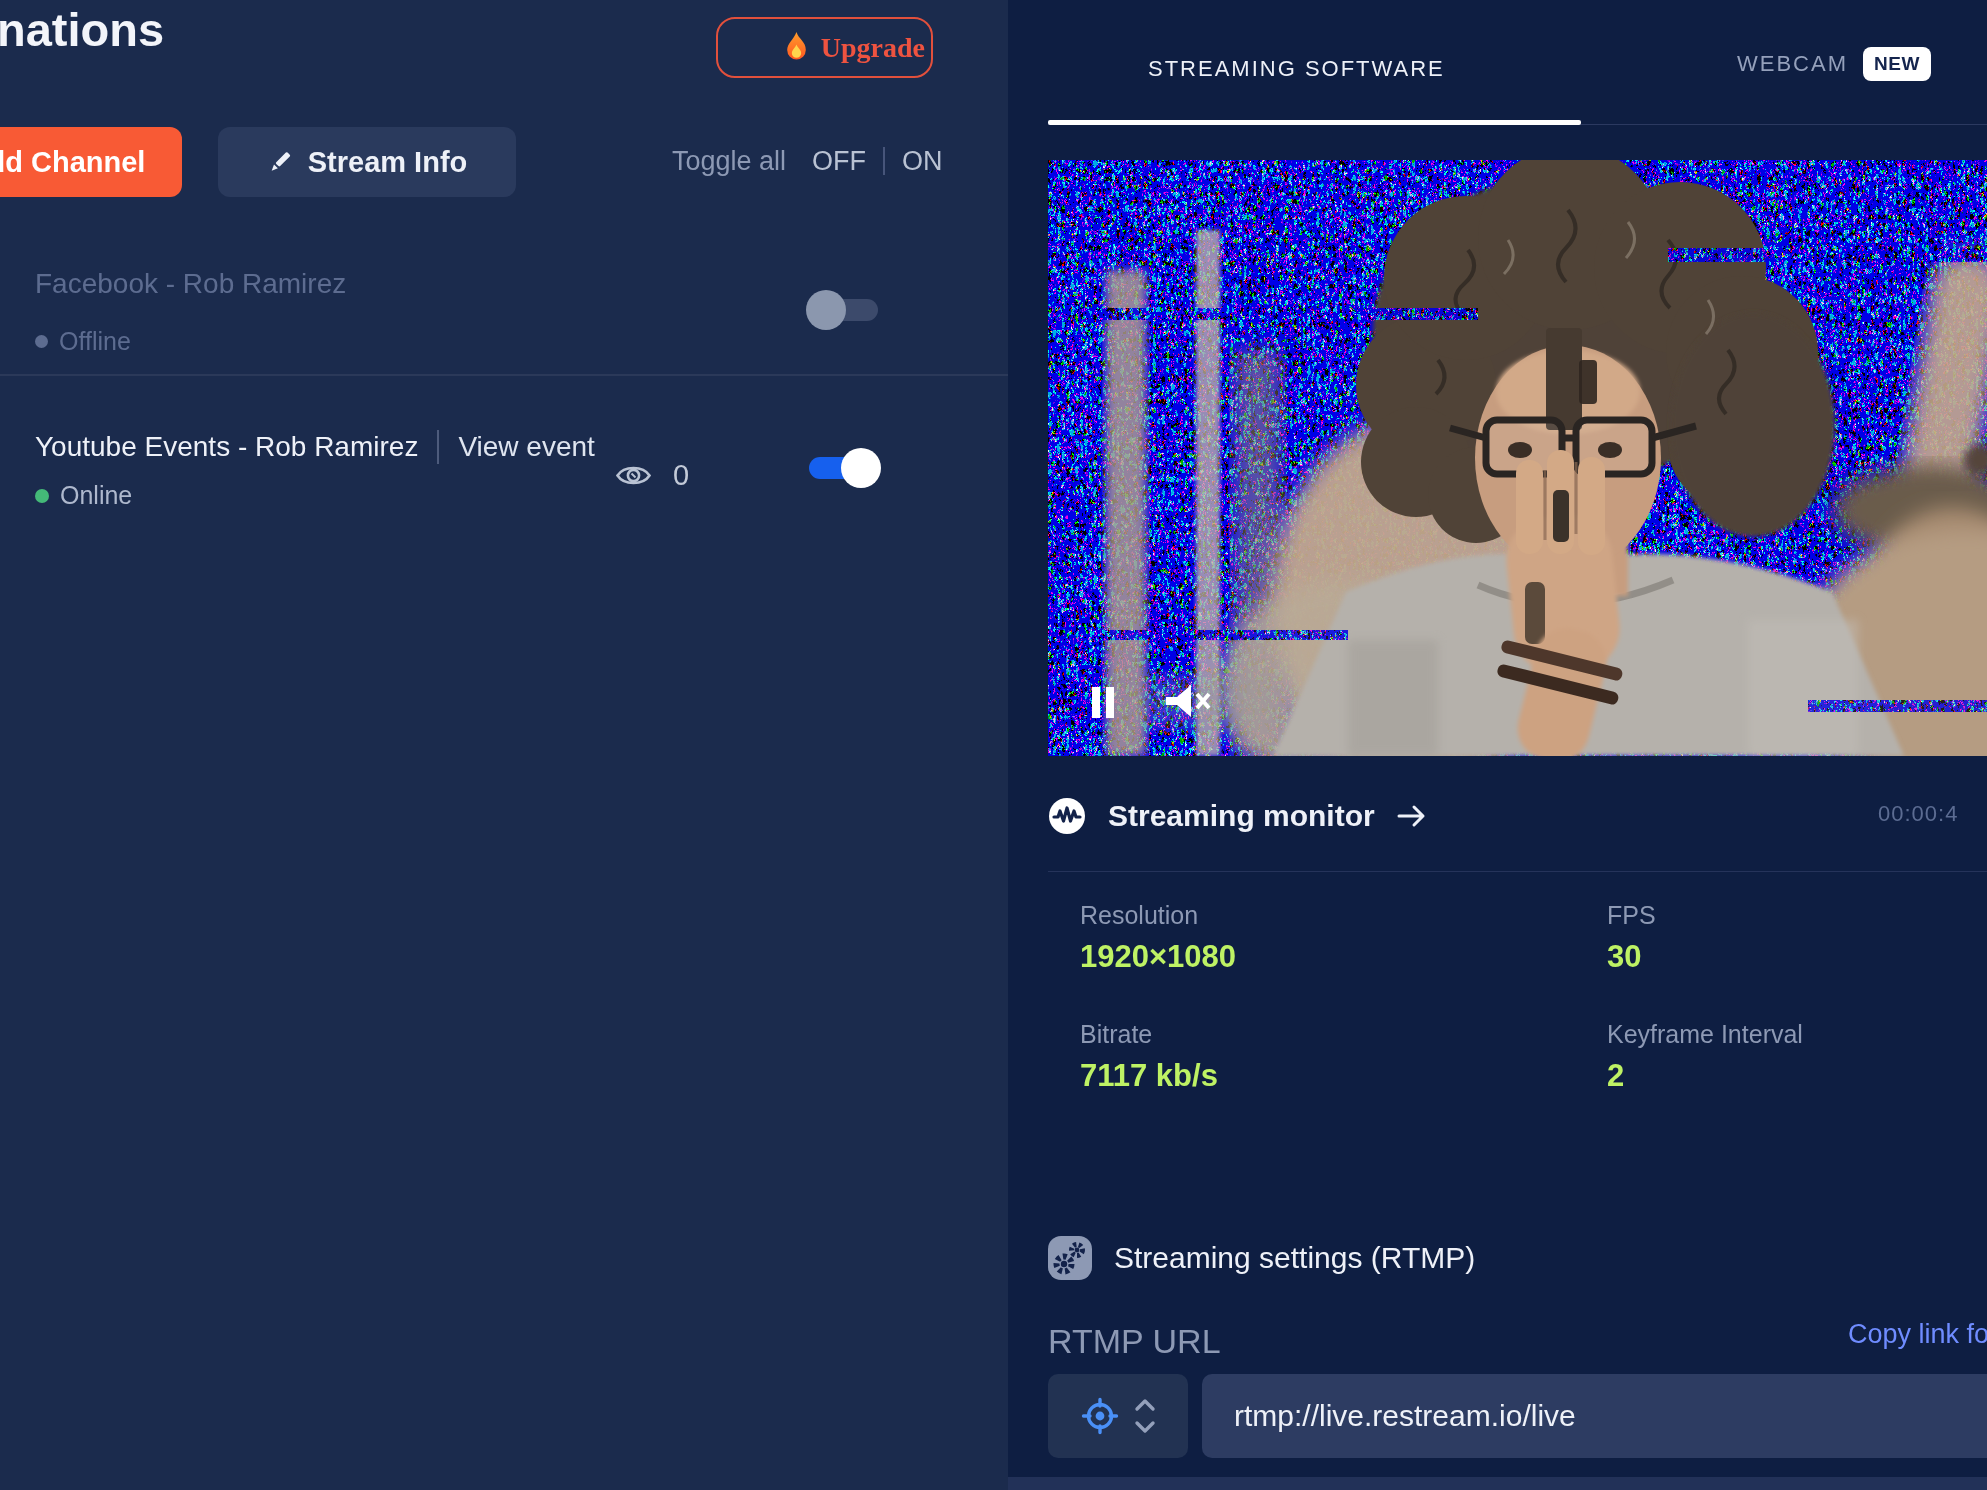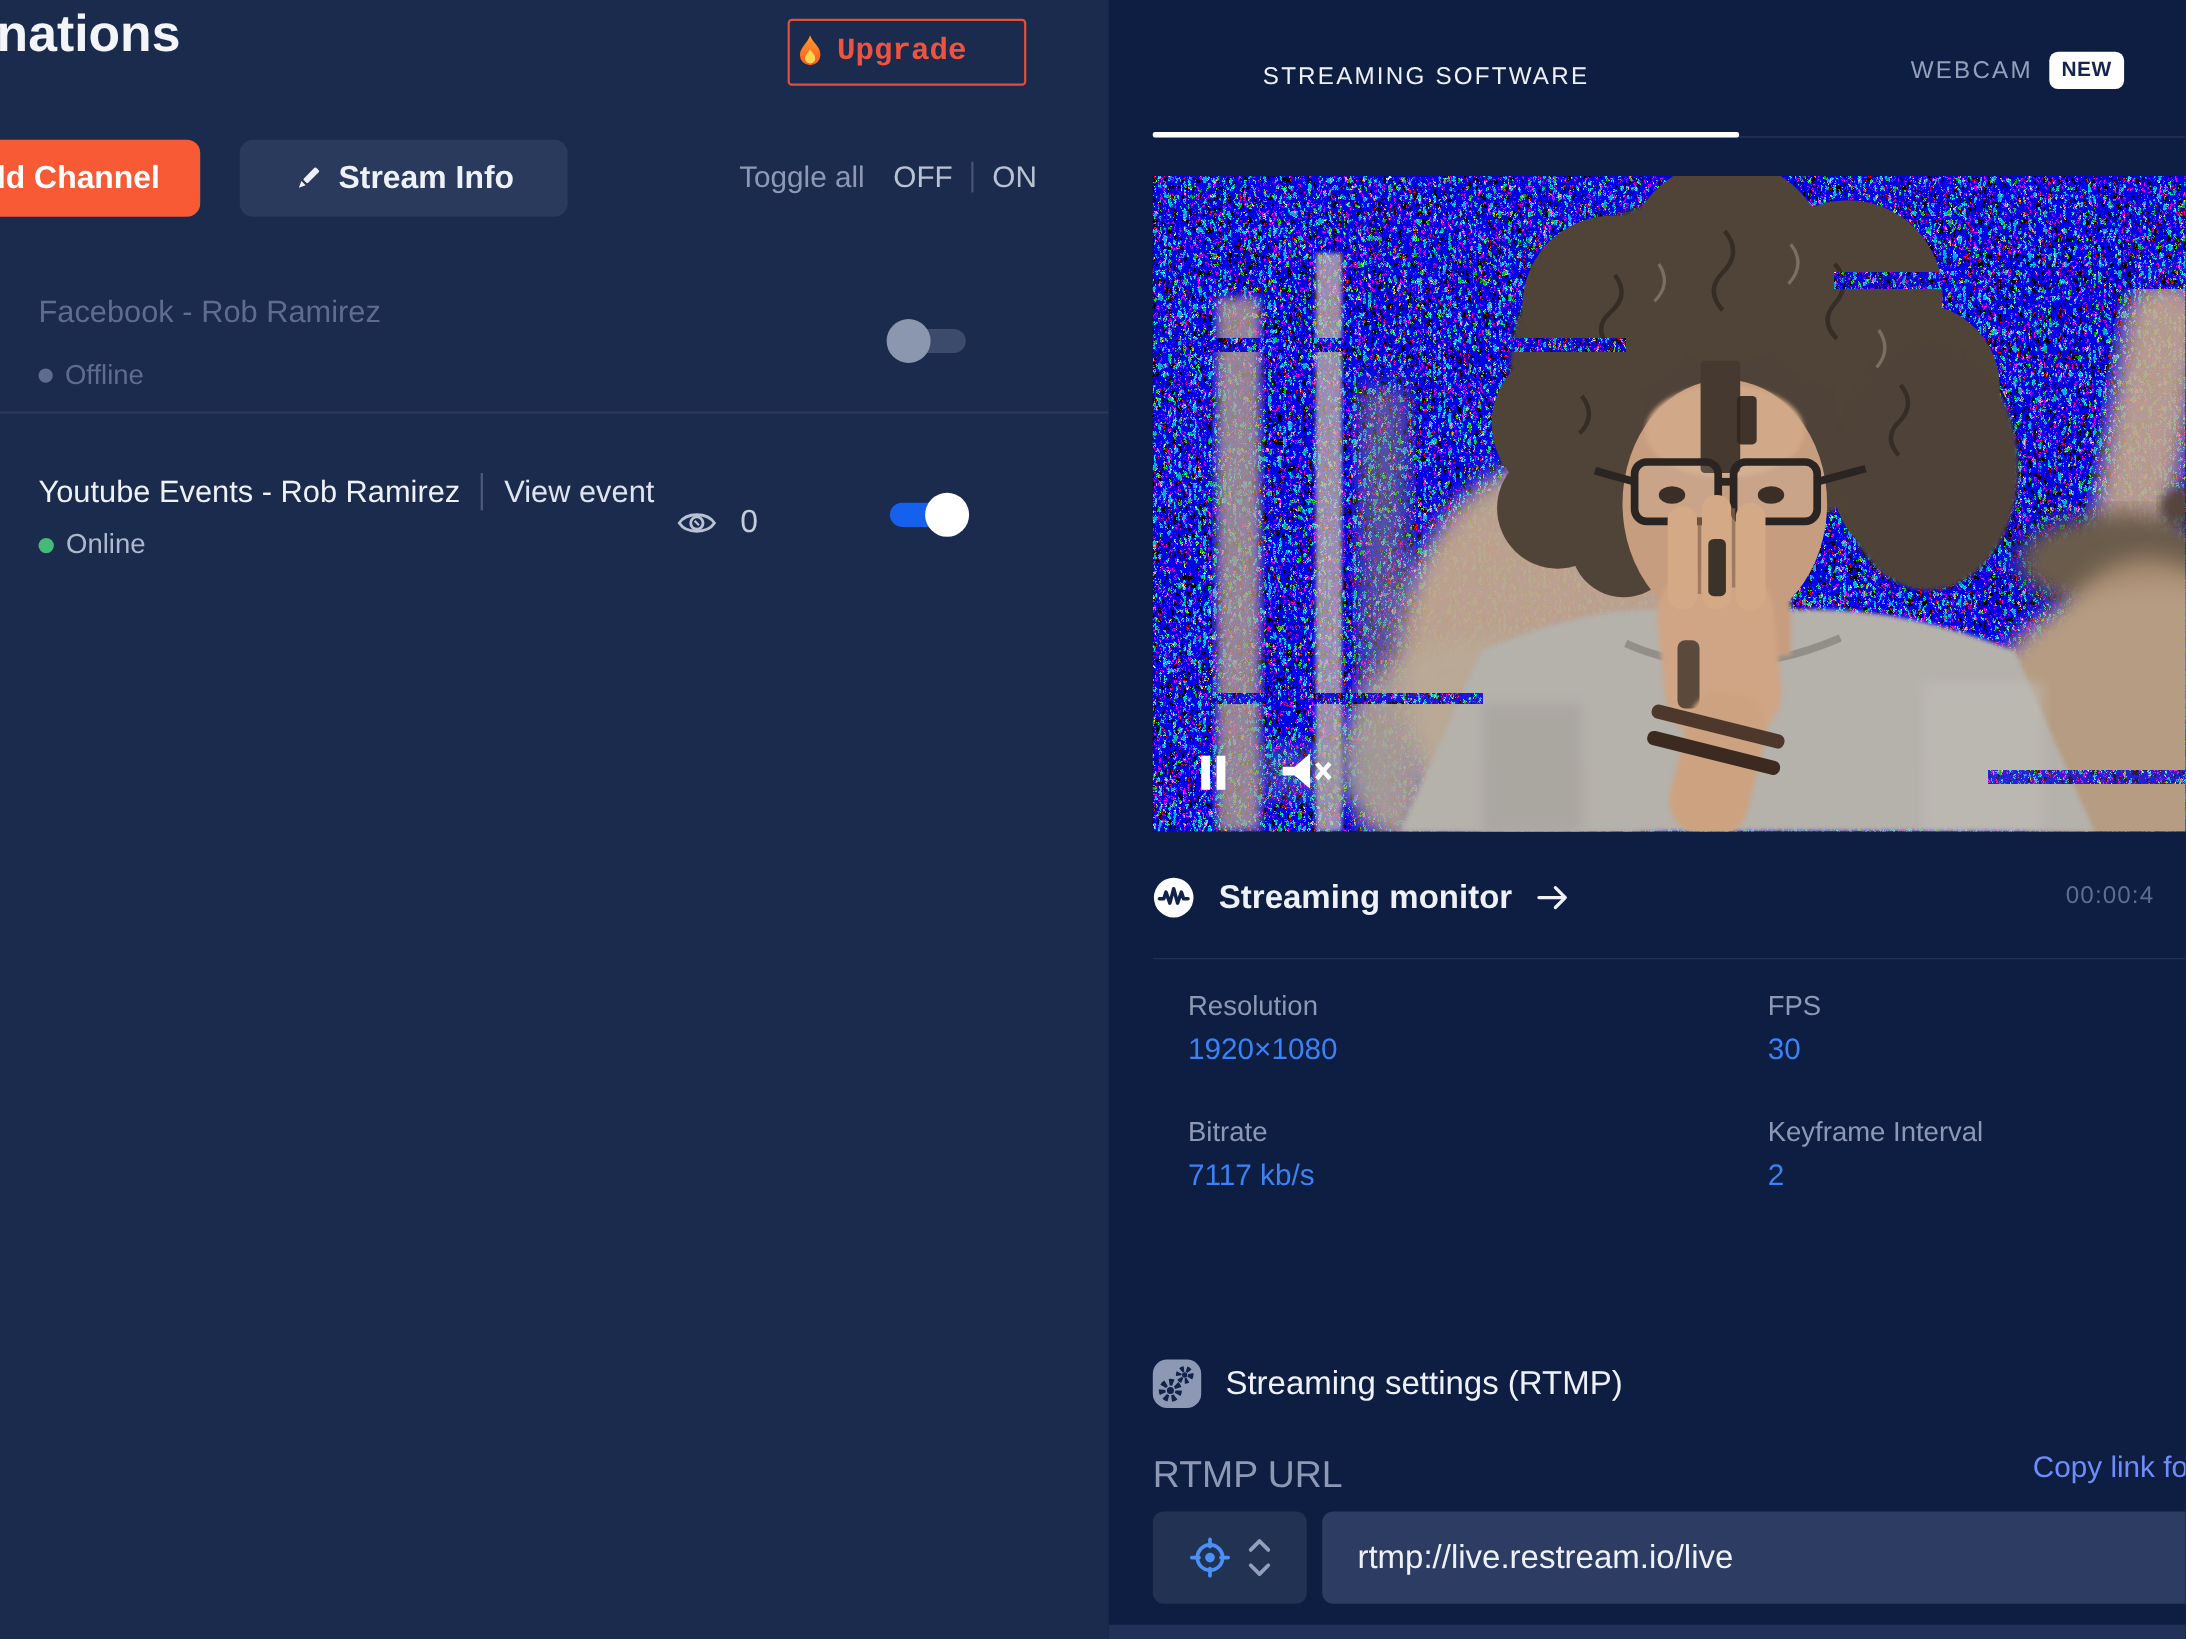--- a/index.html
+++ b/index.html
@@ -9,23 +9,23 @@
     background:#1b2b4d; font-family:"Liberation Sans", sans-serif;
     -webkit-font-smoothing:antialiased;
   }
 
   
   .left-panel { position:absolute; top:0; left:0; width:1008px; height:1490px; background:#1b2b4d; overflow:hidden; }
 
   .page-title { position:absolute; left:-118px; top:2px; margin:0; font-size:47px; font-weight:700; color:#f3f5fa; white-space:nowrap; }
 
   .upgrade-btn { position:absolute; left:716px; top:17px; width:217px; height:61px;
-    background:transparent; border:2.5px solid #e2503c; border-radius:4px;
-    color:#ee5340; font-size:28px; font-weight:700; font-family:Liberation Mono, monospace;
-    display:flex; align-items:center; justify-content:flex-start; gap:12px; cursor:pointer; }
+    background:transparent; border:2.5px solid #e2503c; border-radius:19px;
+    color:#ee5340; font-size:28px; font-weight:700; font-family:Liberation Serif, serif;
+    display:flex; align-items:center; justify-content:flex-end; gap:12px; cursor:pointer; }
 
   .add-channel-btn { position:absolute; left:-70px; top:127px; width:252px; height:70px;
     background:#f85a35; border:none; border-radius:12px; color:#ffffff;
     font-size:29px; font-weight:700; font-family:inherit; cursor:pointer;
     display:flex; align-items:center; justify-content:center; white-space:nowrap; }
 
   .stream-info-btn { position:absolute; left:218px; top:127px; width:298px; height:70px;
     background:#2a3a5d; border:none; border-radius:12px; color:#eef1f8;
     font-size:29px; font-weight:700; font-family:inherit; cursor:pointer;
     display:flex; align-items:center; justify-content:center; gap:15px; }
@@ -73,21 +73,21 @@
   .video { position:absolute; left:40px; top:160px; width:1058px; height:596px; background:#0b0d14; }
   .video svg { display:block; }
 
   .monitor-row { position:absolute; left:40px; top:797px; display:flex; align-items:center; gap:22px;text-align:center; }
   .monitor-title { font-size:30px; font-weight:700; color:#eef1f8; white-space:nowrap; }
   .monitor-timer { position:absolute; left:870px; top:801px; font-size:22px; color:#5c6c92; letter-spacing:1px; white-space:nowrap; }
   .monitor-divider { position:absolute; left:40px; top:871px; width:939px; height:1px; background:#25335a; }
 
   .stats-grid { position:absolute; left:72px; top:901px; width:880px; display:grid; grid-template-columns:527px 1fr; row-gap:45px; }
   .stat-label { font-size:25px; color:#8d99b4; margin-bottom:9px; }
-  .stat-value { font-size:27px; font-weight:400; color:#3b82f6; }
+  .stat-value { font-size:31px; font-weight:700; color:#bef264; }
 
   .settings-header { position:absolute; left:40px; top:1236px; display:flex; align-items:center; gap:22px; }
   .gears-box { width:44px; height:44px; border-radius:13px; background:#8d99b4; display:flex; align-items:center; justify-content:center; }
   .settings-title { font-size:30px; color:#eef1f8; white-space:nowrap; }
 
   .rtmp-label { position:absolute; left:40px; top:1322px; font-size:34px; color:#8d99b4; }
   .copy-link { position:absolute; left:840px; top:1319px; font-size:27px; color:#6f8cff; cursor:pointer; white-space:nowrap; }
 
   .rtmp-selector { position:absolute; left:40px; top:1374px; width:140px; height:84px;
     background:#223252; border:none; border-radius:10px; cursor:pointer;

